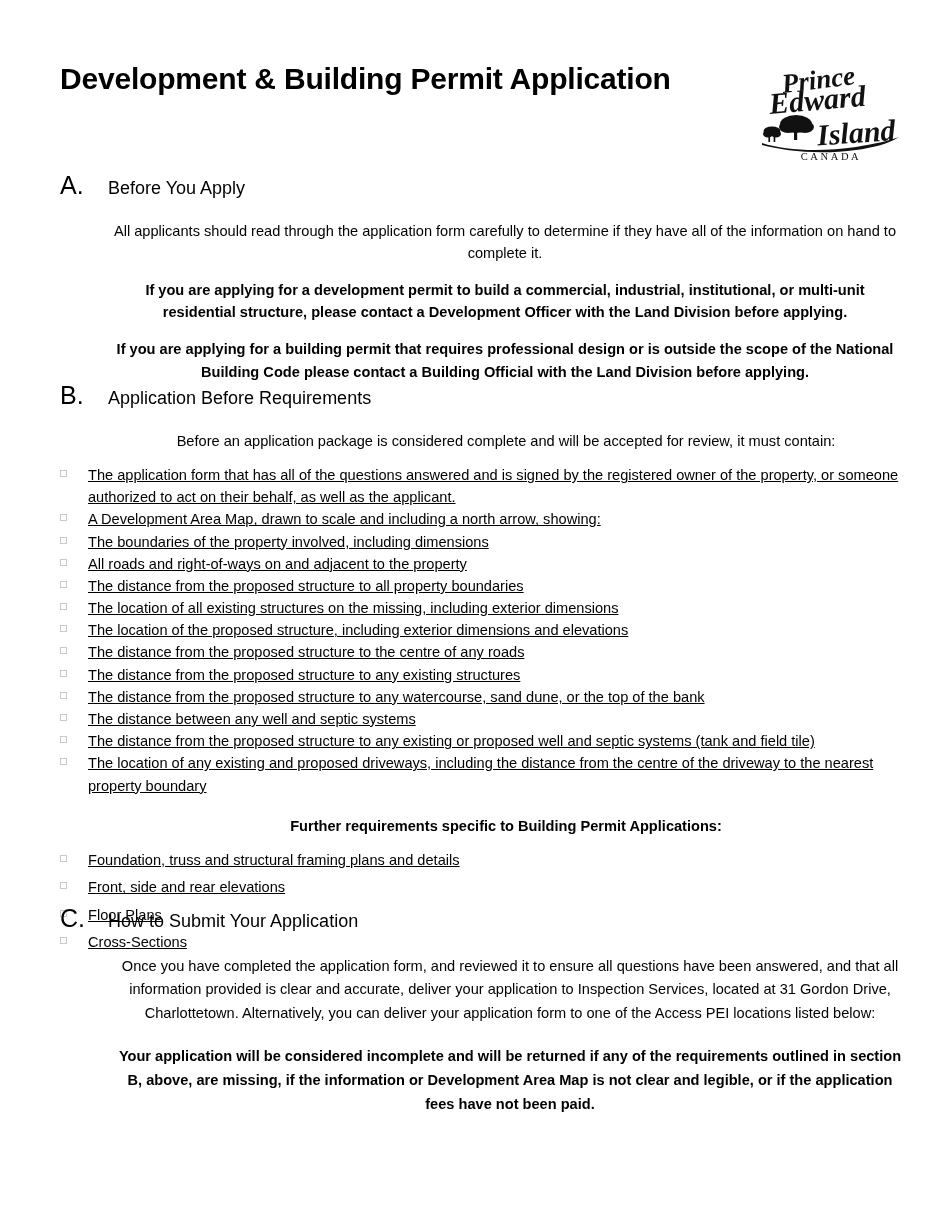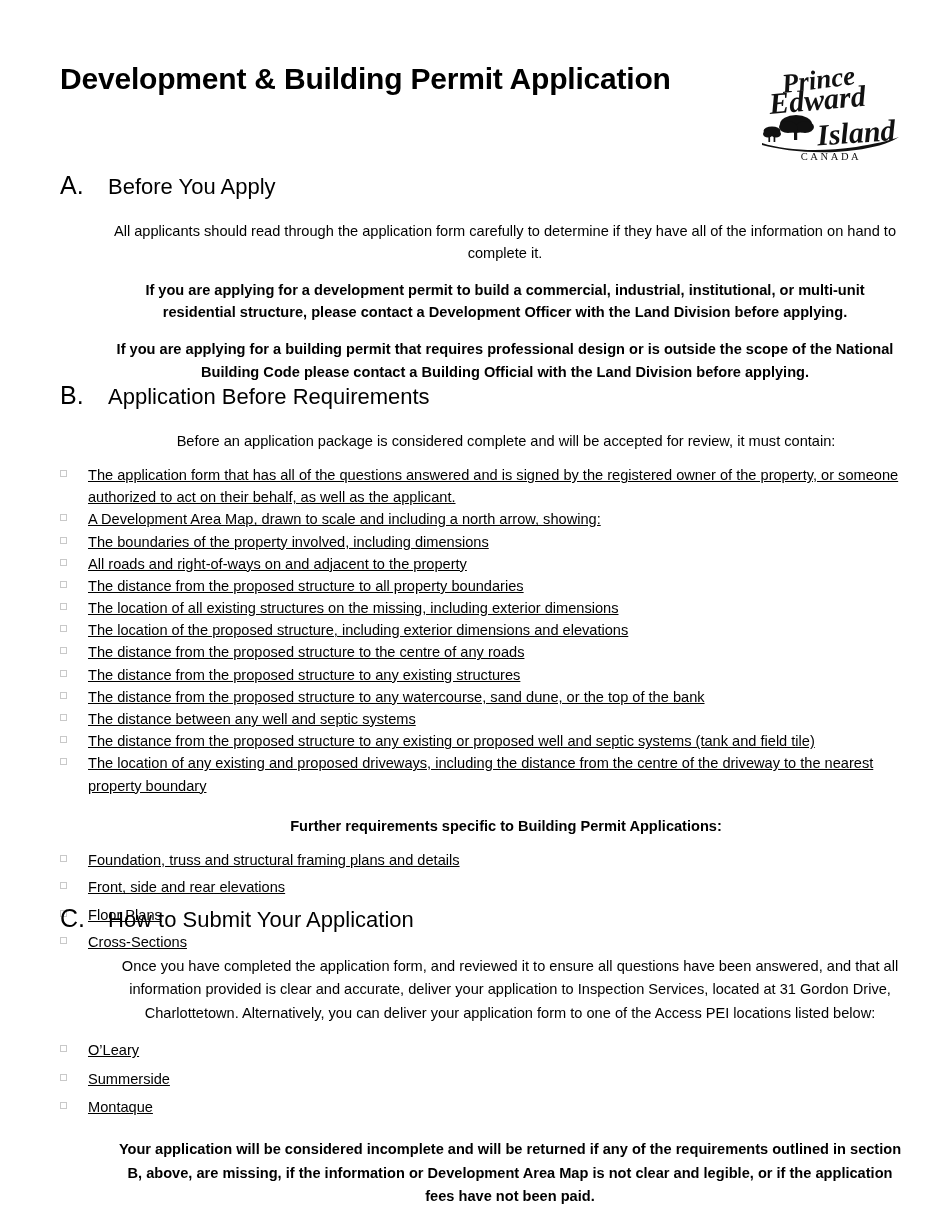--- a/index.html
+++ b/index.html
@@ -61,21 +61,21 @@
     margin: 0 0 0 0;
   }
   .sec-letter {
     font-size: 25px;
     font-weight: normal;
     width: 48px;
     flex: 0 0 48px;
     line-height: 1.1;
   }
   .sec-title {
-    font-size: 22px;
+    font-size: 18px;
     font-weight: normal;
     line-height: 1.1;
   }
 
   
   .body-text {
     font-size: 14.6px;
     line-height: 1.55;
     margin: 0;
     text-align: center;
@@ -255,31 +255,17 @@
   </div>
 
   <div class="section" style="top:905px;">
     <div class="sec-head">
       <span class="sec-letter">C.</span>
       <span class="sec-title">How to Submit Your Application</span>
     </div>
 
     <p class="body-text" style="margin:22px 0 14px 58px; line-height:1.62;">Once you have completed the application form, and reviewed it to ensure all questions have been answered, and that all information provided is clear and accurate, deliver your application to Inspection Services, located at 31 Gordon Drive, Charlottetown. Alternatively, you can deliver your application form to one of the Access PEI locations listed below:</p>
 
-    <ul class="blist lvl-c">
-      <li style="margin-bottom:6px;">
-        <span class="sq"></span>
-        <span>O’Leary</span>
-      </li>
-      <li style="margin-bottom:6px;">
-        <span class="sq"></span>
-        <span>Summerside</span>
-      </li>
-      <li>
-        <span class="sq"></span>
-        <span>Montaque</span>
-      </li>
-    </ul>
 
     <p class="body-text bold" style="margin:20px 0 0 58px; line-height:1.62;">Your application will be considered incomplete and will be returned if any of the requirements outlined in section B, above, are missing, if the information or Development Area Map is not clear and legible, or if the application fees have not been paid.</p>
   </div>
 
 </div>
 
 </body></html>

